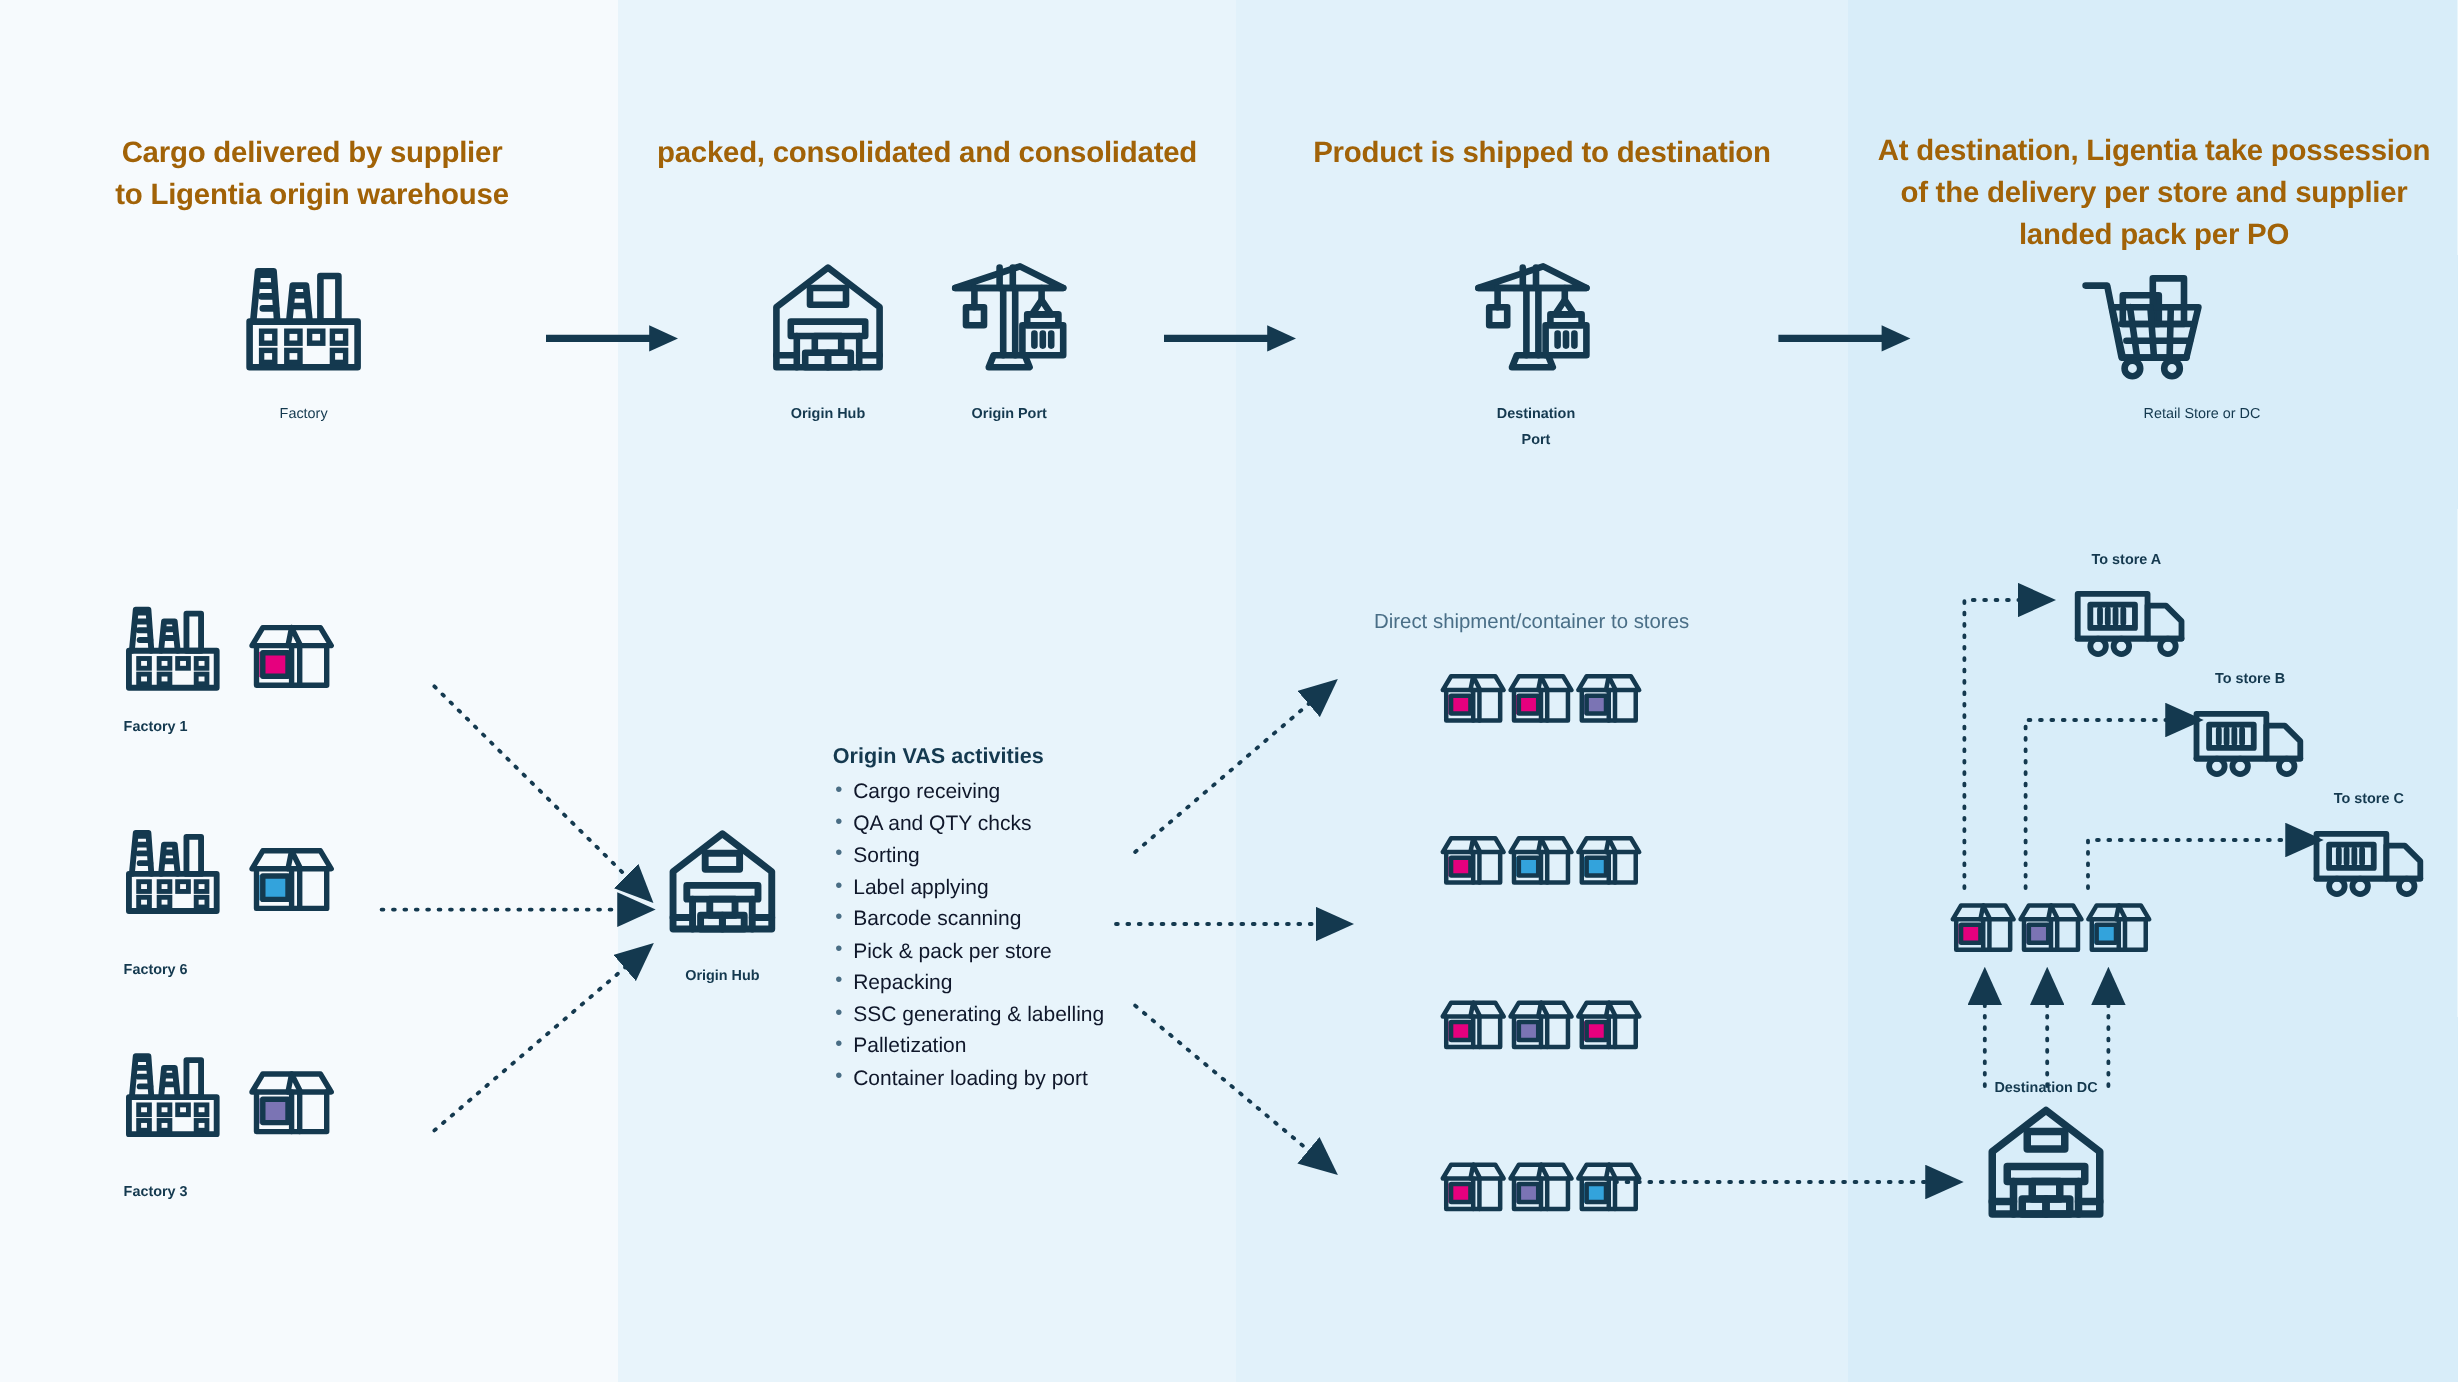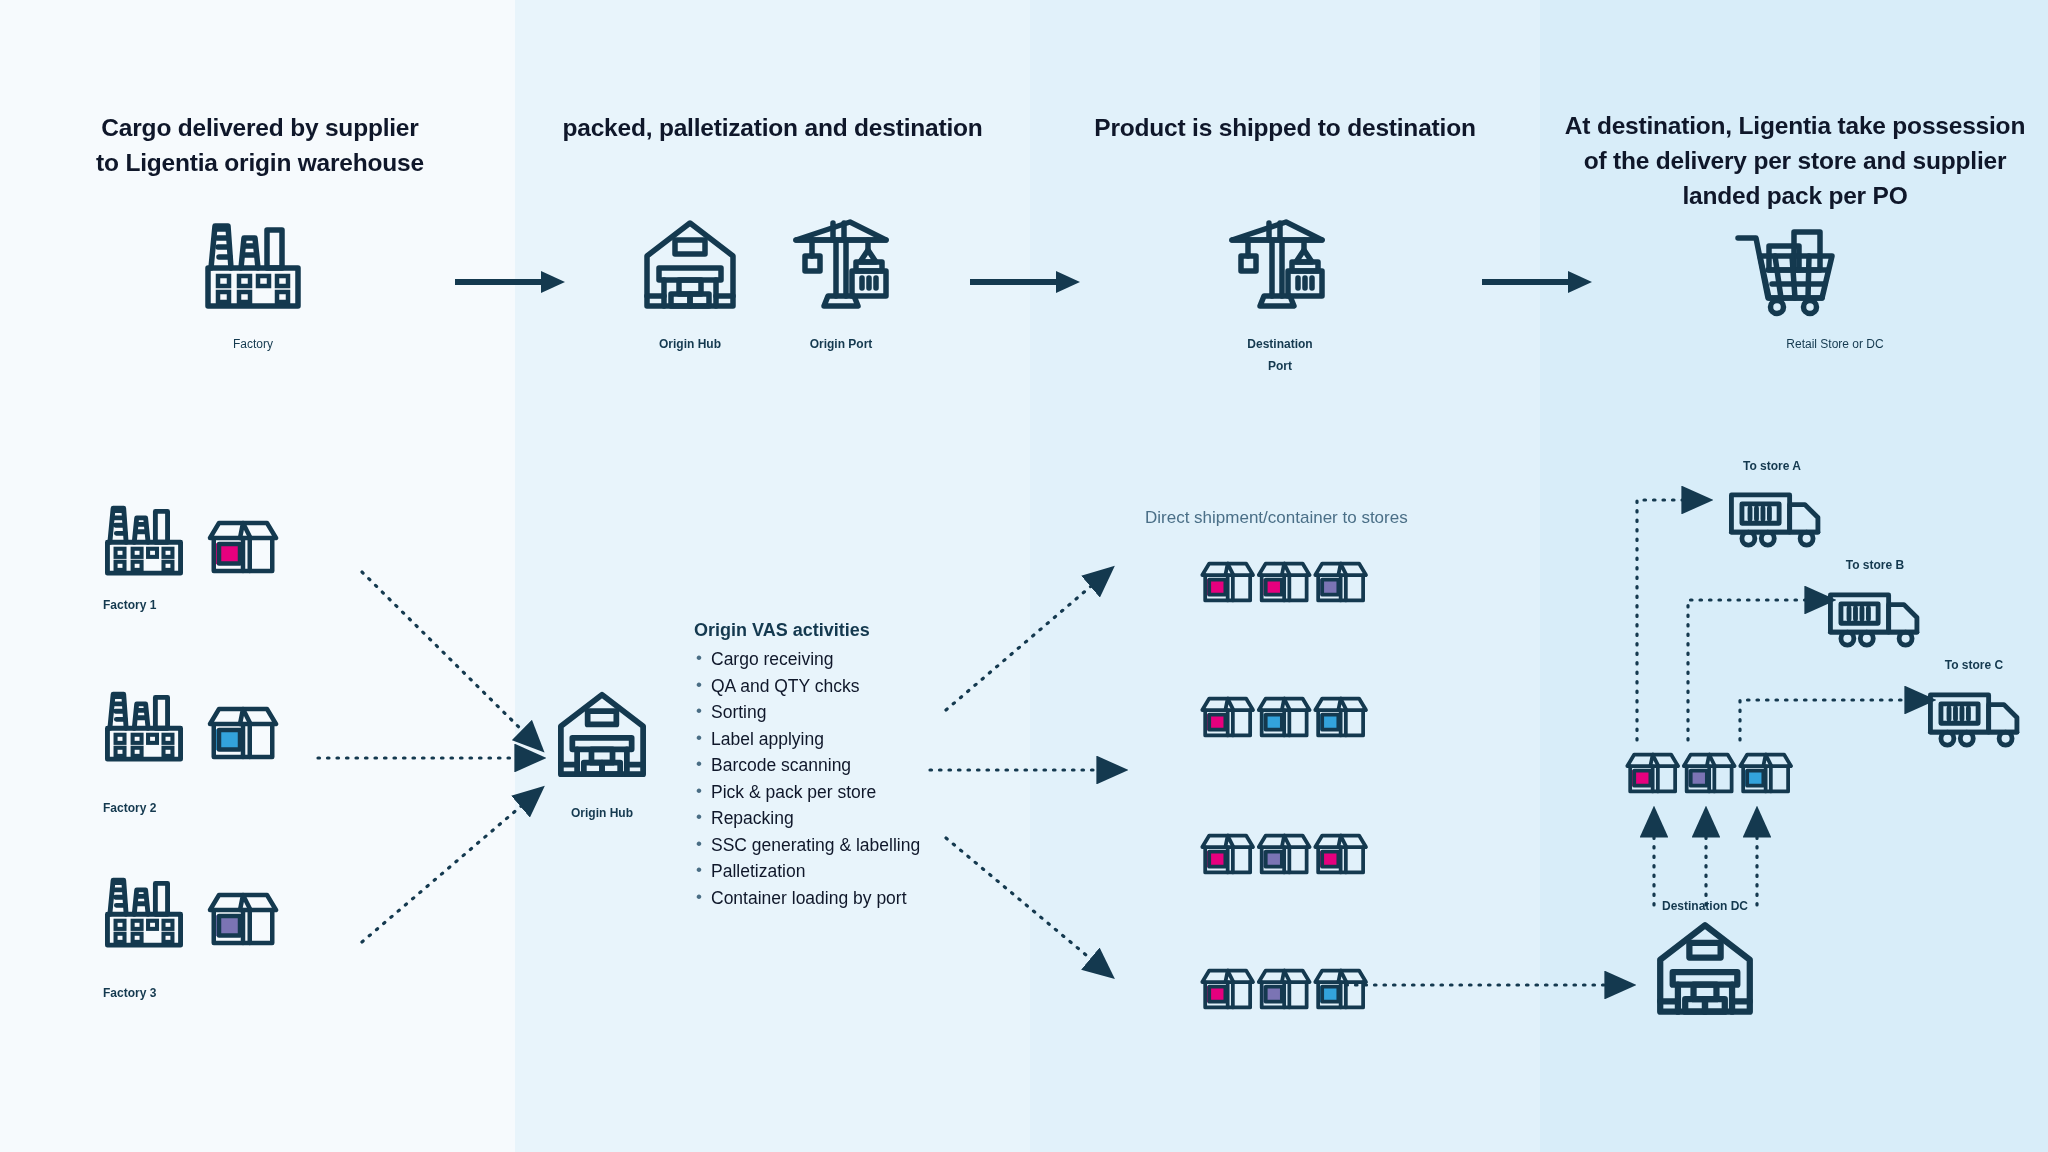--- a/index.html
+++ b/index.html
@@ -15,21 +15,21 @@
   .band{position:absolute;top:0;height:1152px;}
   .band1{left:0;width:515px;background:#f6fafd;}
   .band2{left:515px;width:515px;background:#e8f4fb;}
   .band3{left:1030px;width:510px;background:#e1f1fa;}
   .band4{left:1540px;width:508px;background:#d8edf9;}
 
   .lyr{position:absolute;inset:0;}
 
   .hdr{
     position:absolute;text-align:center;font-weight:700;
-    font-size:24.5px;line-height:35px;letter-spacing:-.2px;color:#0f172a;
+    font-size:24.5px;line-height:35px;letter-spacing:-.2px;color:#a16207;
   }
   .node-label{
     position:absolute;text-align:center;font-size:12px;line-height:22px;
     font-weight:400;color:#14394f;
   }
   .node-label.b{font-weight:700;}
   .small-note{
     position:absolute;font-size:17px;color:#4a6f87;font-weight:400;
   }
   .vas{position:absolute;left:694px;top:620px;width:240px;}
@@ -53,21 +53,21 @@
   <div class="band band1"></div>
   <div class="band band2"></div>
   <div class="band band3"></div>
   <div class="band band4"></div>
 
   <div class="hdr" style="left:10px;top:110px;width:500px;">
     <div>Cargo delivered by supplier</div>
     <div>to Ligentia origin warehouse</div>
   </div>
   <div class="hdr" style="left:520px;top:110px;width:505px;">
-    <div>packed, palletization and destination</div>
+    <div>packed, consolidated and consolidated</div>
   </div>
   <div class="hdr" style="left:1035px;top:110px;width:500px;">
     <div>Product is shipped to destination</div>
   </div>
   <div class="hdr" style="left:1545px;top:108px;width:500px;">
     <div>At destination, Ligentia take possession</div>
     <div>of the delivery per store and supplier</div>
     <div>landed pack per PO</div>
   </div>
 
@@ -253,21 +253,21 @@
       <g fill="none" stroke="#14394f" stroke-width="6" stroke-linejoin="round" stroke-linecap="round">
         <path d="M4 26 L16 6 H80 L92 26 Z"></path>
           <path d="M48 6 L58 26 M44 26 L48 6"></path>
         <path d="M9 26 V70 H87 V26"></path>
           <path d="M48 26 V70"></path>
         <rect x="16" y="34" width="28" height="26"></rect>
           <path d="M57 26 V70"></path>
       </g>
     </svg>
   </div>
-  <div class="node-label b" style="left:103px;top:797px;width:180px;text-align:left;">Factory 2</div>
+  <div class="node-label b" style="left:103px;top:797px;width:180px;text-align:left;">Factory 6</div>
 
   <div class="ic" style="left:103px;top:872px;">
     <svg width="82" height="78" viewBox="0 0 100 96">
       <g fill="none" stroke="#14394f" stroke-width="6" stroke-linejoin="round" stroke-linecap="round">
         <path d="M8 52 L12 10 L25 10 L28 52"></path>
           <path d="M38 52 L41 22 L52 22 L55 52"></path>
         <rect x="64" y="14" width="15" height="38"></rect>
           <rect x="5" y="52" width="90" height="38"></rect>
         <path d="M13 13 H24 M14 22 H25 M15 31 H26 M16 41 H27"></path>
           <path d="M42 30 H52 M42 39 H53"></path>

